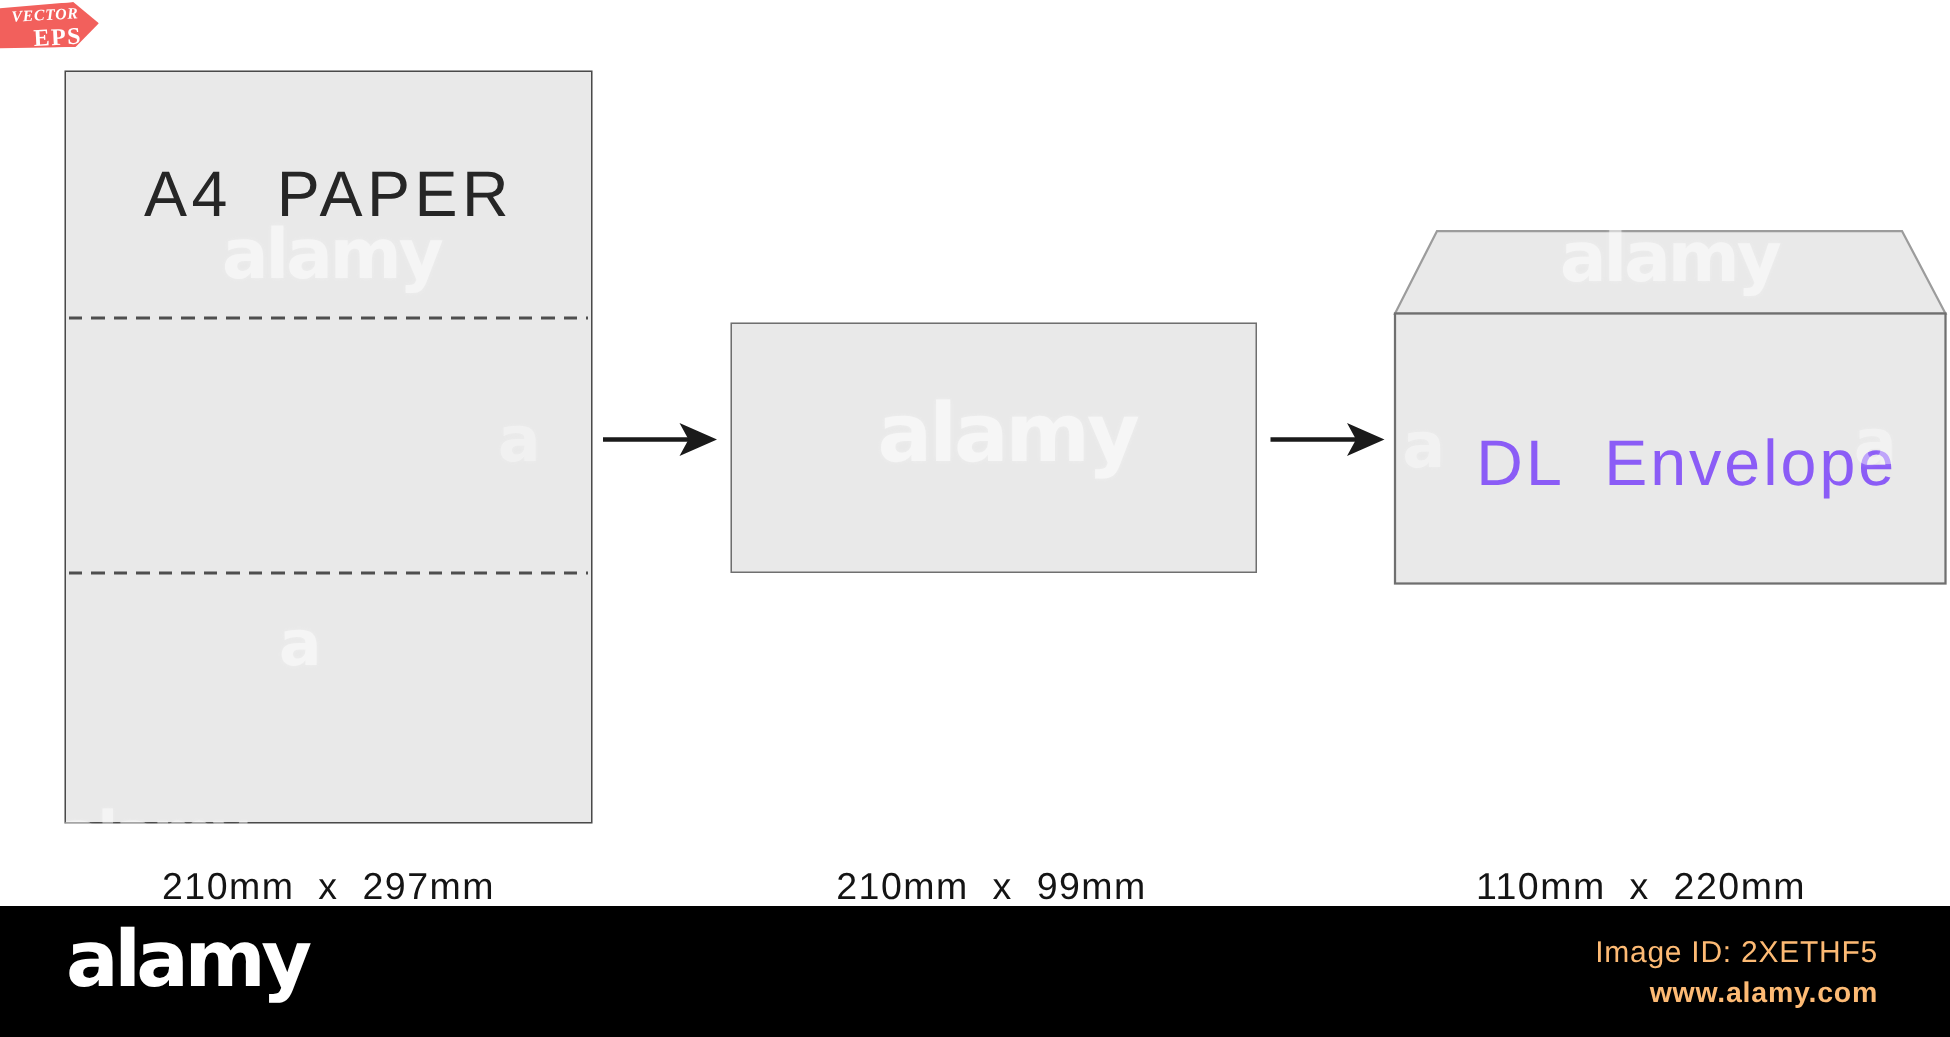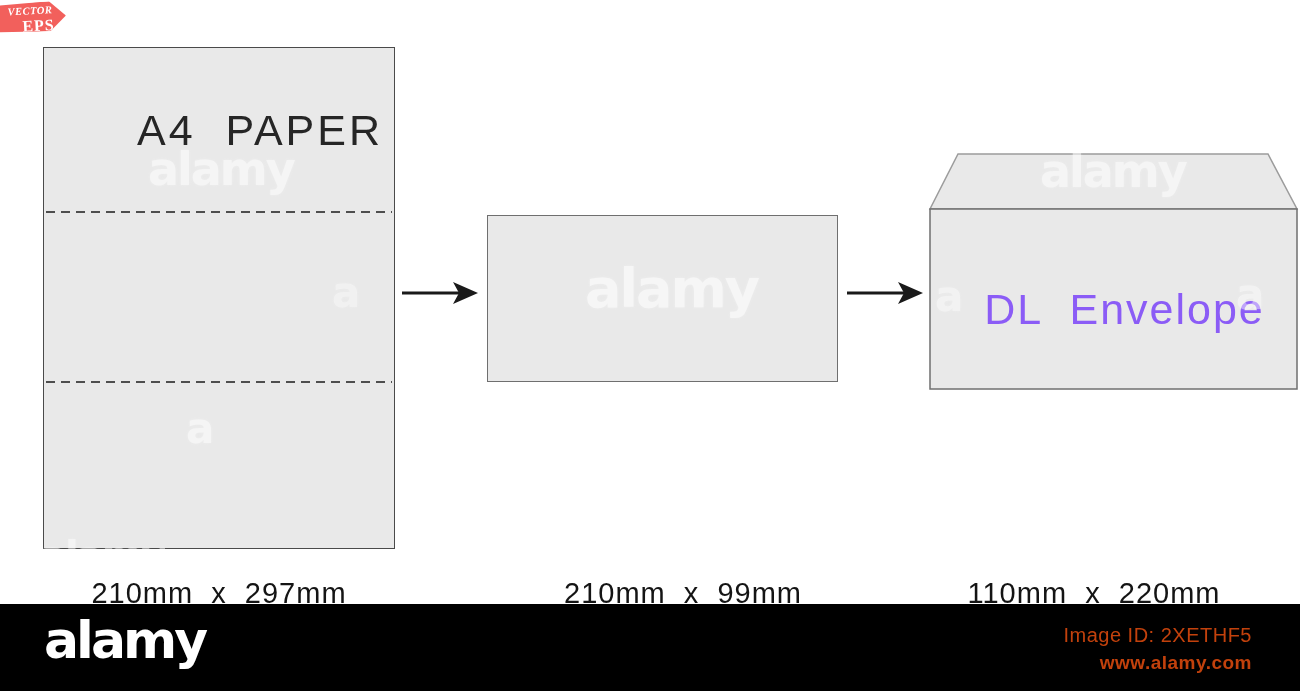--- a/index.html
+++ b/index.html
@@ -27,58 +27,58 @@
   .fold-line{
     position:absolute;left:2px;right:2px;height:2px;
     background:repeating-linear-gradient(to right,#4e4e4e 0,#4e4e4e 9px,transparent 9px,transparent 15px);
   }
   .fold-1{top:163px;}
   .fold-2{top:333px;}
   .shape-label{
     position:absolute;left:0;width:100%;text-align:center;
     color:#262626;white-space:pre;letter-spacing:3px;
   }
-  .a4-label{top:58px;font-size:43px;padding-left:41px;}
+  .a4-label{top:58px;font-size:43px;}
   
   .envelope-svg{position:absolute;left:925px;top:148px;}
   .env-label{
     position:absolute;left:930px;top:209px;width:367px;height:201px;
     display:flex;align-items:center;justify-content:center;
     font-size:43px;color:#8b5cf6;white-space:pre;letter-spacing:2px;padding-left:11px;
   }
   
   .arrow{position:absolute;width:80px;height:24px;}
   .arrow-1{left:400px;top:281px;}
   .arrow-2{left:845px;top:281px;}
   
   .dim{
     position:absolute;top:577px;transform:translateX(-50%);
-    font-size:29px;color:#141414;letter-spacing:1px;white-space:pre;z-index:6;
+    font-size:25px;color:#141414;letter-spacing:1px;white-space:pre;z-index:6;
   }
   .dim-a4{left:219px;}
-  .dim-folded{left:683px;}
+  .dim-folded{left:661px;}
   .dim-env{left:1094px;}
   
   .wm-layer{position:absolute;inset:0;z-index:4;pointer-events:none;}
   .wm{
     position:absolute;font-family:"DejaVu Sans",sans-serif;font-weight:bold;
     color:#ffffff;letter-spacing:-2px;line-height:1;
     text-shadow:0 0 3px rgba(255,255,255,.45);
   }
   
   .footer{
     position:absolute;left:0;top:604px;width:1300px;height:87px;background:#000;z-index:10;
   }
   .footer .logo{
     position:absolute;left:44px;top:10px;color:#fff;
     font-family:"DejaVu Sans",sans-serif;font-weight:bold;font-size:52px;
     letter-spacing:-3px;line-height:1;
   }
   .footer .right{
-    position:absolute;right:48px;top:20px;text-align:right;color:#c2410c;
+    position:absolute;right:48px;top:20px;text-align:right;color:#fdba74;
   }
   .footer .image-id{font-size:20px;font-weight:normal;letter-spacing:.5px;}
   .footer .site{font-size:19px;font-weight:bold;margin-top:5px;letter-spacing:.5px;}
 </style>
 </head>
 <body>
 
 <div class="canvas">
 
   <div class="badge" style="background: rgb(242, 96, 92);">

